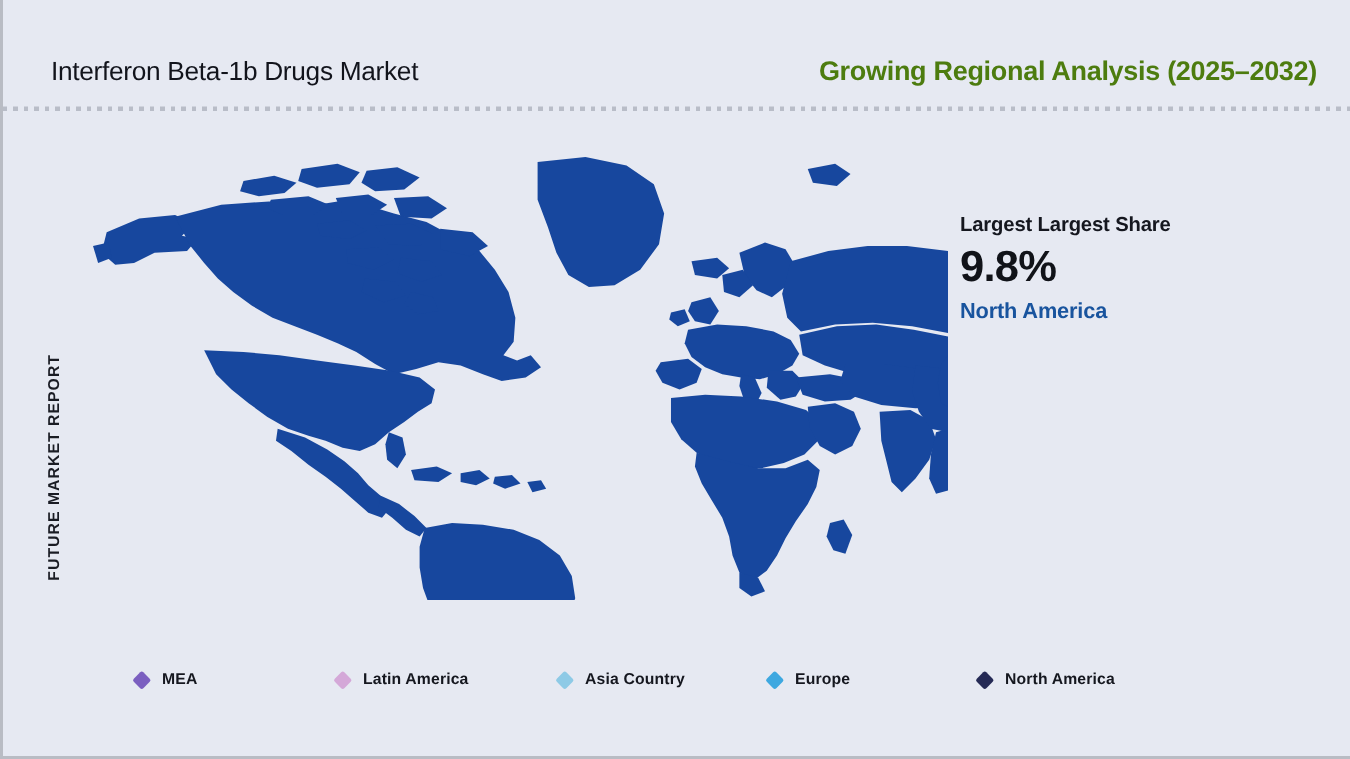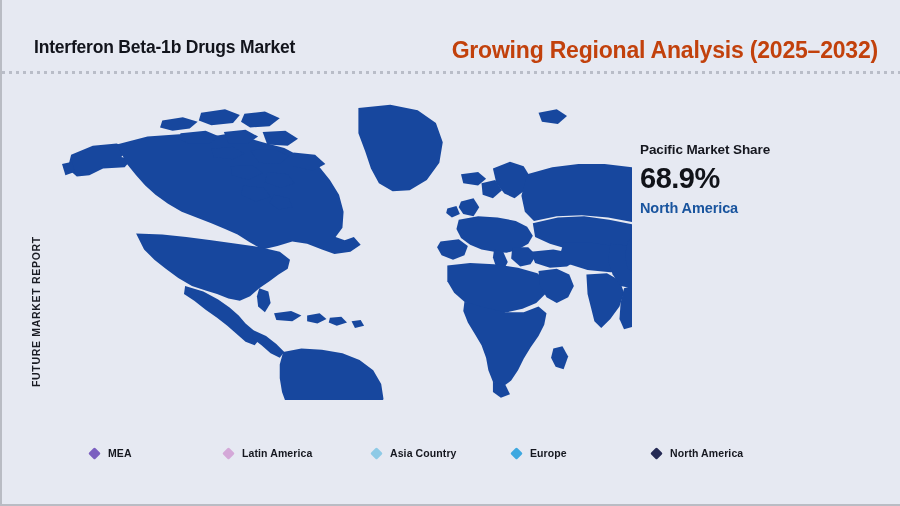--- a/index.html
+++ b/index.html
@@ -24,32 +24,32 @@
     position: absolute;
     left: 0; top: 0;
     width: 100%;
     height: 72px;
   }
   #title-left {
     position: absolute;
     left: 32px;
     top: 37px;
     font-size: 17.5px;
-    font-weight: bold;
+    font-weight: normal;
     color: #12141c;
     letter-spacing: -0.2px;
     white-space: nowrap;
   }
   #title-right {
     position: absolute;
     right: 22px;
     top: 37px;
-    font-size: 23px;
-    font-weight: bold;
-    color: #c2410c;
+    font-size: 18px;
+    font-weight: bold;
+    color: #4d7c0f;
     letter-spacing: -0.2px;
     white-space: nowrap;
   }
   #header-divider {
     position: absolute;
     left: 0;
     top: 71px;
     width: 100%;
     height: 3px;
     background-image: repeating-linear-gradient(
@@ -262,22 +262,22 @@
         <path d="M962 252 L1000 256 L1000 330 L980 326 L966 306 L958 282 Z"></path>
 
         <path d="M1000 240 L1000 300 L992 296 L988 272 L992 250 Z"></path>
       </g>
     </svg>
   </div>
 
   <div id="stats">
 
     <div class="stat-block">
-      <div class="stat-label">Pacific Market Share</div>
-      <div class="stat-value">68.9%</div>
+      <div class="stat-label">Largest Largest Share</div>
+      <div class="stat-value">9.8%</div>
       <div class="stat-region">North America</div>
     </div>
 
 
   </div>
 
   <div id="legend">
 
     <div class="legend-item" style="left:0px;">
       <span class="legend-dot" style="background: rgb(123, 95, 192);"></span>

